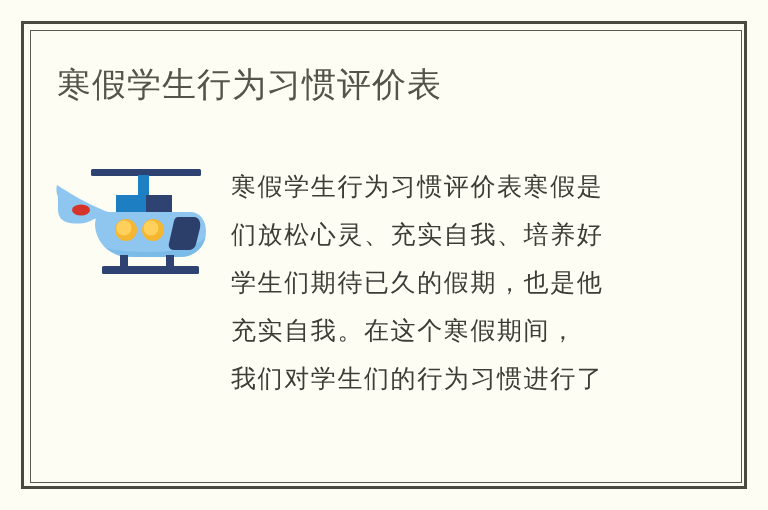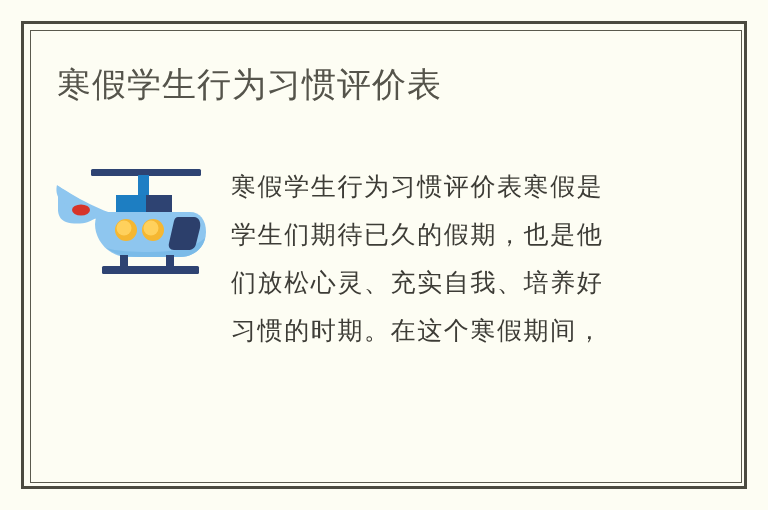--- a/index.html
+++ b/index.html
@@ -125,18 +125,19 @@
 
       <rect x="66" y="93" width="8" height="12" fill="#2e4372"></rect>
       <rect x="112" y="93" width="8" height="12" fill="#2e4372"></rect>
 
       <rect x="48" y="104" width="97" height="8" rx="1.5" fill="#2e4372"></rect>
     </svg>
   </div>
 
   <div class="body-copy">
     <span class="ln">寒假学生行为习惯评价表寒假是</span>
+    <span class="ln">们放松心灵、充实自我、培养好</span>
     <span class="ln">学生们期待已久的假期，也是他</span>
-    <span class="ln">们放松心灵、充实自我、培养好</span>
-    <span class="ln">习惯的时期。在这个寒假期间，</span>
+    <span class="ln">充实自我。在这个寒假期间，</span>
+    <span class="ln">我们对学生们的行为习惯进行了</span>
   </div>
 
 </div>
 
 </body></html>

